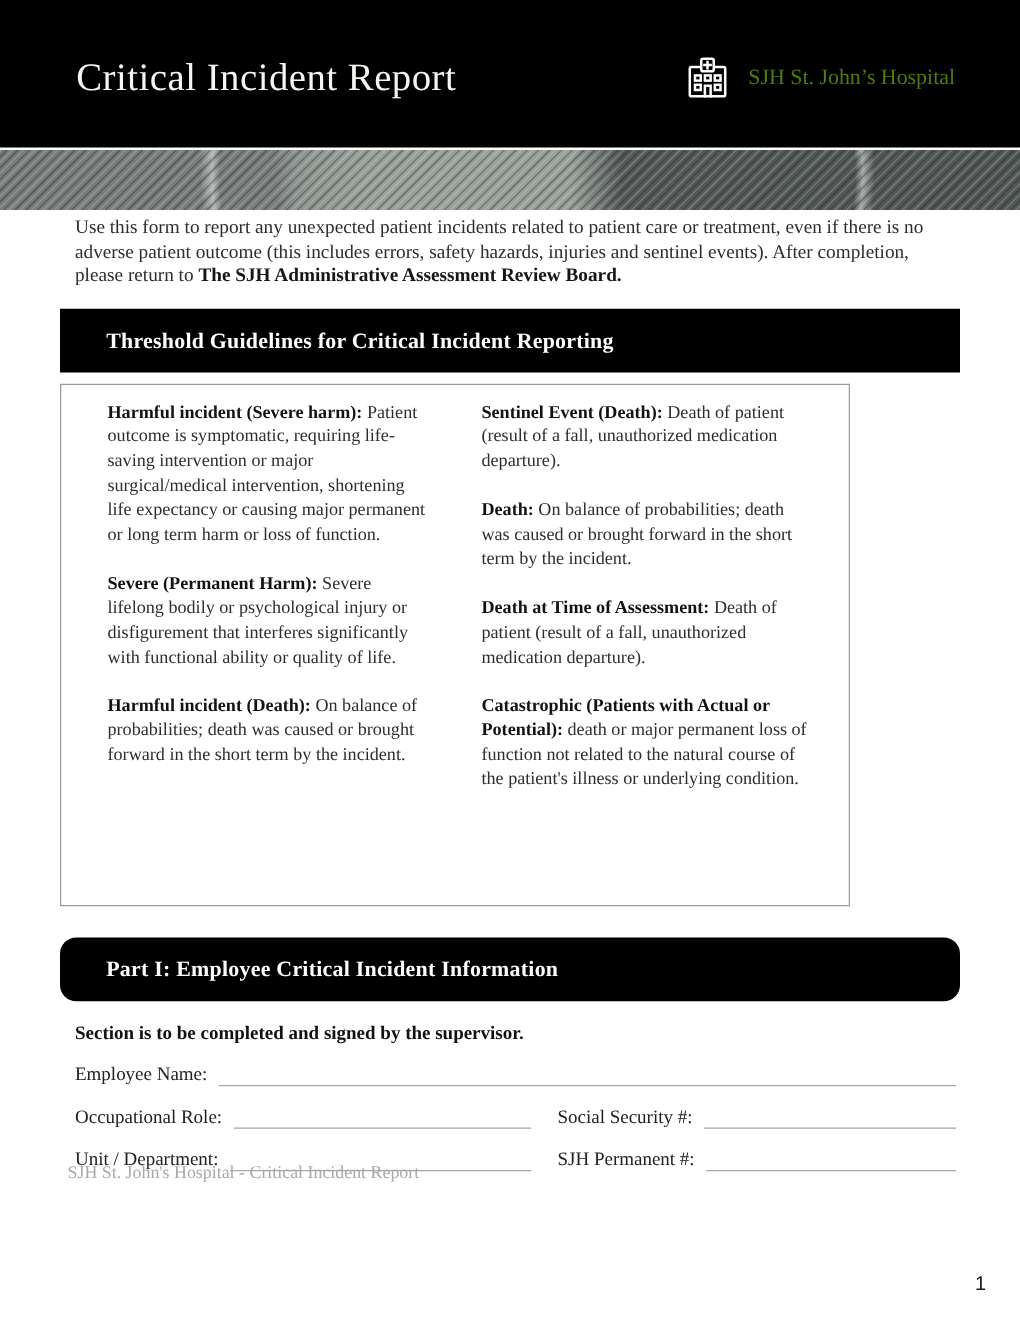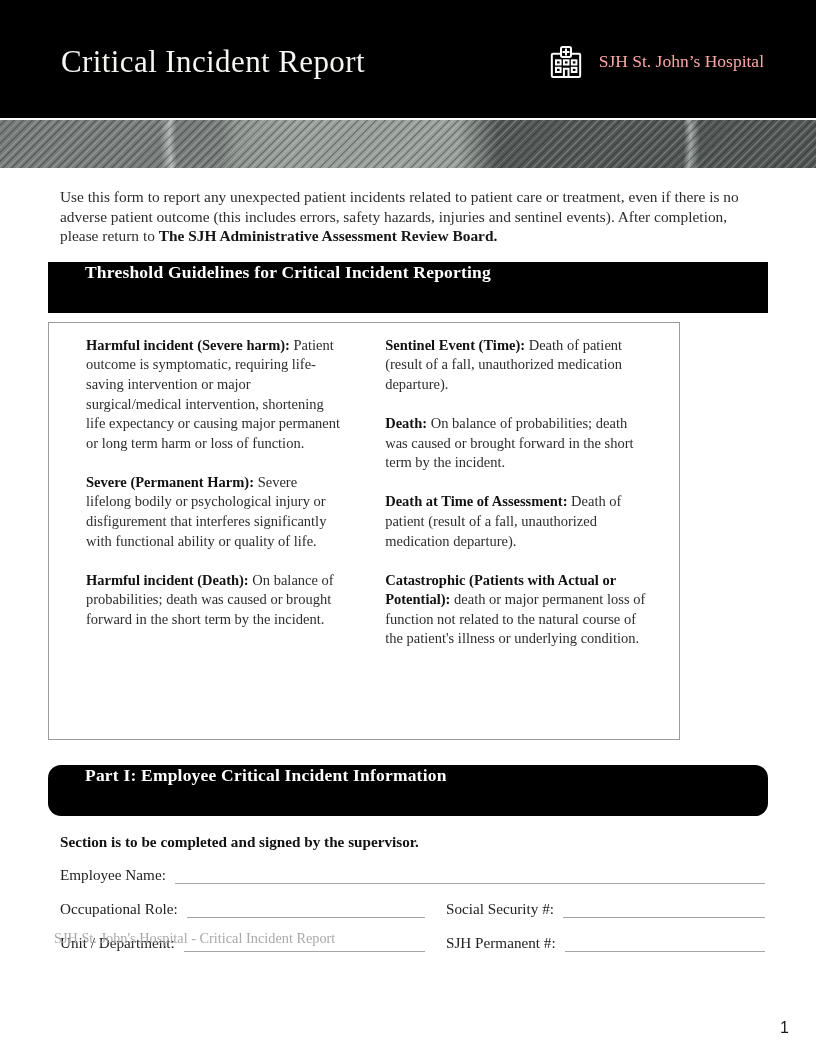--- a/index.html
+++ b/index.html
@@ -6,45 +6,45 @@
   html,body { background:#ffffff; }
   body { width:816px; height:1056px; font-family:"Liberation Serif","DejaVu Serif",serif; }
   .page { position:relative; width:816px; height:1056px; background:#ffffff; overflow:hidden; }
 
   
   .header { height:118px; background:#000000; display:flex; align-items:center;
             justify-content:space-between; padding:5px 52px 0 61px; }
   .header-title { color:#f5f5f2; font-size:31px; font-weight:400; letter-spacing:0.4px; }
   .brand { display:flex; align-items:center; gap:13px; }
   .brand .icon-wrap { width:40px; height:40px; display:flex; align-items:center; justify-content:center; }
-  .brand-name { color:#fca5a5; font-size:17.5px; }
+  .brand-name { color:#4d7c0f; font-size:17.5px; }
 
   
   .texture-band { margin-top:2px; height:48px;
     background:
       repeating-linear-gradient(135deg,
         rgba(255,255,255,0.17) 0px, rgba(255,255,255,0.17) 1.3px,
         rgba(120,125,122,0) 1.3px, rgba(120,125,122,0) 3.2px,
         rgba(18,20,19,0.28) 3.2px, rgba(18,20,19,0.28) 4.6px,
         rgba(120,125,122,0) 4.6px, rgba(120,125,122,0) 6.4px),
       radial-gradient(ellipse 310px 270px at 430px 20px,
         rgba(215,222,218,0) 0%, rgba(215,222,218,0) 82%,
         rgba(222,230,226,0.55) 84%, rgba(215,222,218,0) 87%),
       linear-gradient(90deg,
         #787c7b 0%, #787c7b 27%, #8b938e 29%, #98a09a 36%,
         #98a09a 56%, #545957 61%, #515755 100%);
   }
 
   
-  .intro { margin:19px 51px 0 60px; width:703px; font-size:15.4px; line-height:19.6px; color:#2d2d2d; }
+  .intro { margin:4px 51px 0 60px; width:703px; font-size:15.4px; line-height:19.6px; color:#2d2d2d; }
   .intro b { color:#161616; }
 
   
   .section-banner { margin-left:48px; width:720px; height:51px; background:#000000;
-    color:#ffffff; display:flex; align-items:flex-start; padding-left:37px;
+    color:#ffffff; display:flex; align-items:center; padding-left:37px;
     font-weight:bold; font-size:17.5px; letter-spacing:0.2px; }
   .banner-guidelines { margin-top:16px; }
   .banner-part1 { margin-top:25px;border-radius:13px; }
 
   
   .guidelines-box { margin-left:48px; margin-top:9px; width:632px; min-height:418px;
     border:1px solid #9b9b9b; padding:13px 26px 12px 37px; display:flex; gap:45px; background:#fff; }
   .g-col-left  { width:298px; }
   .g-col-right { width:314px; }
   .g-item { font-size:14.5px; line-height:19.6px; color:#2d2d2d; margin-top:19.5px; }
@@ -100,21 +100,21 @@
     <span>Threshold Guidelines for Critical Incident Reporting</span>
   </div>
 
   <div class="guidelines-box">
     <div class="g-col-left">
       <p class="g-item"><span class="g-label">Harmful incident (Severe harm):</span><span> Patient outcome is symptomatic, requiring life-saving intervention or major surgical/medical intervention, shortening life expectancy or causing major permanent or long term harm or loss of function.</span></p>
       <p class="g-item"><span class="g-label">Severe (Permanent Harm):</span><span> Severe lifelong bodily or psychological injury or disfigurement that interferes significantly with functional ability or quality of life.</span></p>
       <p class="g-item"><span class="g-label">Harmful incident (Death):</span><span> On balance of probabilities; death was caused or brought forward in the short term by the incident.</span></p>
     </div>
     <div class="g-col-right">
-      <p class="g-item"><span class="g-label">Sentinel Event (Time):</span><span> Death of patient (result of a fall, unauthorized medication departure).</span></p>
+      <p class="g-item"><span class="g-label">Sentinel Event (Death):</span><span> Death of patient (result of a fall, unauthorized medication departure).</span></p>
       <p class="g-item"><span class="g-label">Death:</span><span> On balance of probabilities; death was caused or brought forward in the short term by the incident.</span></p>
       <p class="g-item"><span class="g-label">Death at Time of Assessment:</span><span> Death of patient (result of a fall, unauthorized medication departure).</span></p>
       <p class="g-item"><span class="g-label">Catastrophic (Patients with Actual or Potential):</span><span> death or major permanent loss of function not related to the natural course of the patient's illness or underlying condition.</span></p>
     </div>
   </div>
 
   <div class="section-banner banner-part1">
     <span>Part I: Employee Critical Incident Information</span>
   </div>
 

